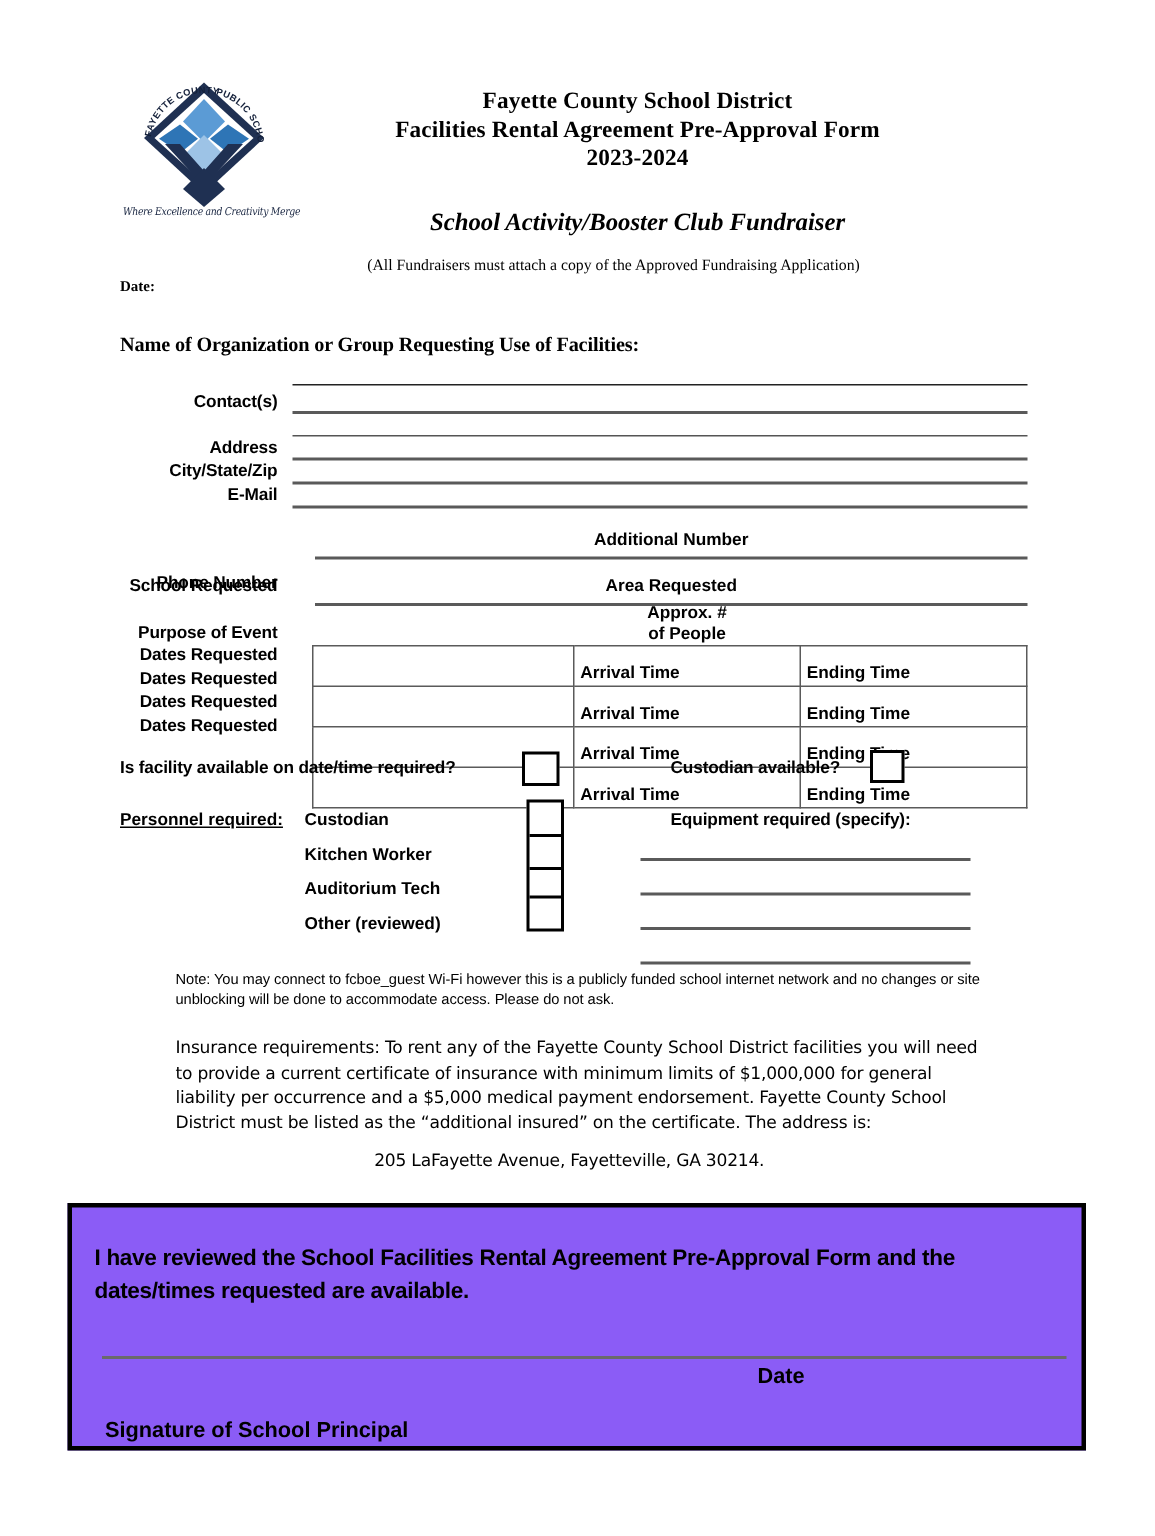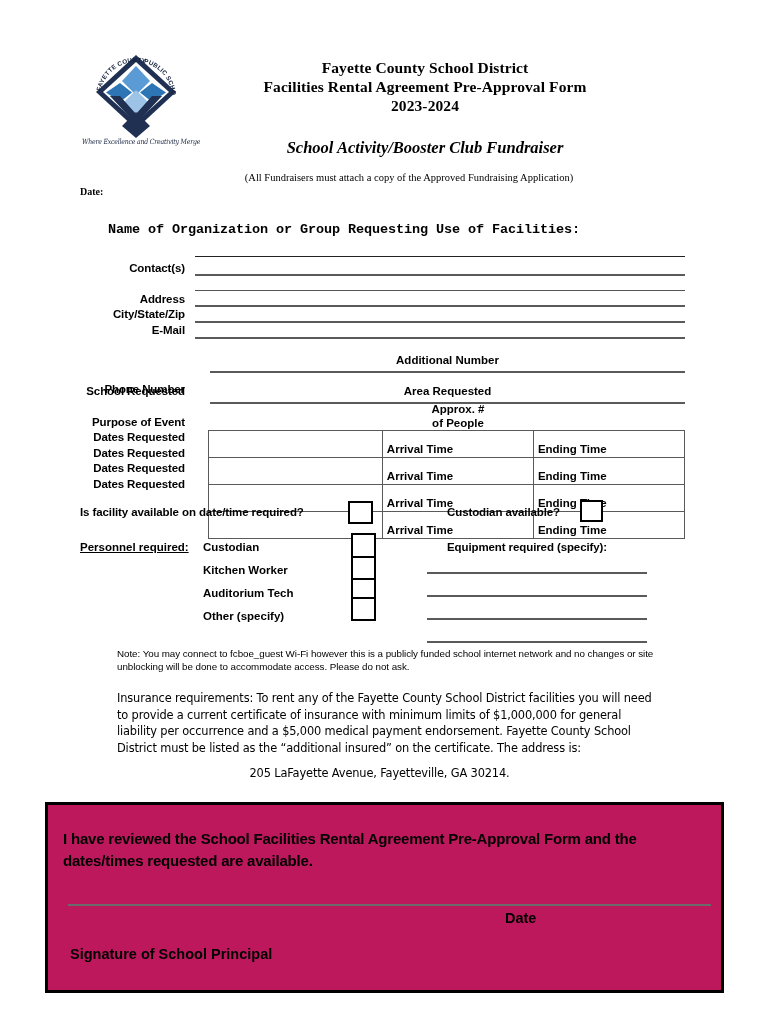--- a/index.html
+++ b/index.html
@@ -80,25 +80,24 @@
 
   
   #date-label {
     left: 80px; top: 186px;
     font-family: "Liberation Serif", serif;
     font-weight: bold;
     font-size: 10px;
   }
   #org-label {
     left: 80px; top: 222px;
-    font-family: Liberation Mono, monospace;
+    font-family: Liberation Serif, serif;
     font-weight: bold;
     font-size: 13.5px;
     letter-spacing: -0.1px;
-    margin-left: 28px;
   }
 
   
   .flabel {
     font-family: "Liberation Sans", sans-serif;
     font-weight: bold;
     font-size: 11.5px;
     text-align: right;
     width: 120px;
     letter-spacing: -0.1px;
@@ -204,24 +203,24 @@
     width: 525px;
     text-align: center;
     font-family: "DejaVu Sans", sans-serif;
     font-size: 11.4px;
     letter-spacing: -0.15px;
   }
 
   
   #signature-box {
     left: 45px; top: 802px;
-    width: 679px; height: 191px;
+    width: 679px; height: 165px;
     border: 3px solid #000000;
     box-sizing: border-box;
-    background: #be185d;
+    background: #8b5cf6;
   }
   #sig-statement {
     position: absolute;
     left: 15px; top: 23px;
     width: 645px;
     font-family: "Liberation Sans", sans-serif;
     font-weight: bold;
     font-size: 15px;
     line-height: 22px;
     letter-spacing: -0.2px;
@@ -354,21 +353,21 @@
   <div class="abs cbox" id="avail-box"></div>
 
   <div class="abs qlabel" style="left:447px; top:506px;">Custodian available?</div>
   <div class="abs cbox" id="cust-box"></div>
 
   <div class="abs" id="personnel-heading">Personnel required:</div>
 
   <div class="abs pers-item" style="top:541px;">Custodian</div>
   <div class="abs pers-item" style="top:564px;">Kitchen Worker</div>
   <div class="abs pers-item" style="top:587px;">Auditorium Tech</div>
-  <div class="abs pers-item" style="top:610px;">Other (specify)</div>
+  <div class="abs pers-item" style="top:610px;">Other (reviewed)</div>
 
   <div class="abs" id="personnel-stack">
     <div style="position:absolute; left:0; top:0; width:100%; height:22px;"></div>
     <div class="pers-div" style="top:21px;"></div>
     <div style="position:absolute; left:0; top:22px; width:100%; height:22px;"></div>
     <div class="pers-div" style="top:43px;"></div>
     <div style="position:absolute; left:0; top:44px; width:100%; height:22px;"></div>
     <div class="pers-div" style="top:62px;"></div>
     <div style="position:absolute; left:0; top:63px; width:100%; height:22px;"></div>
   </div>

